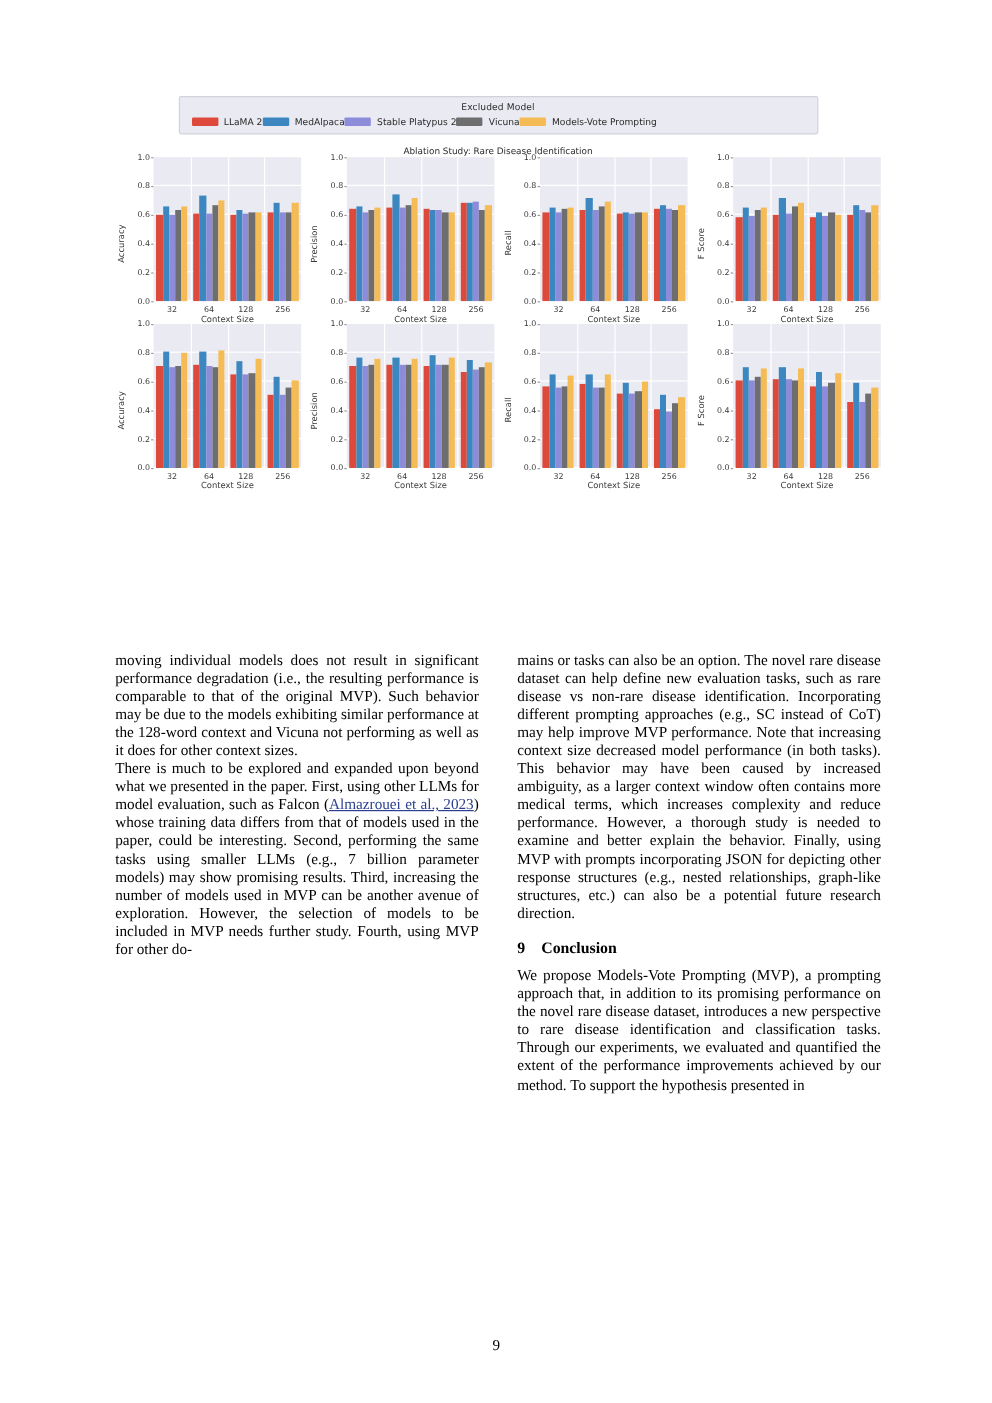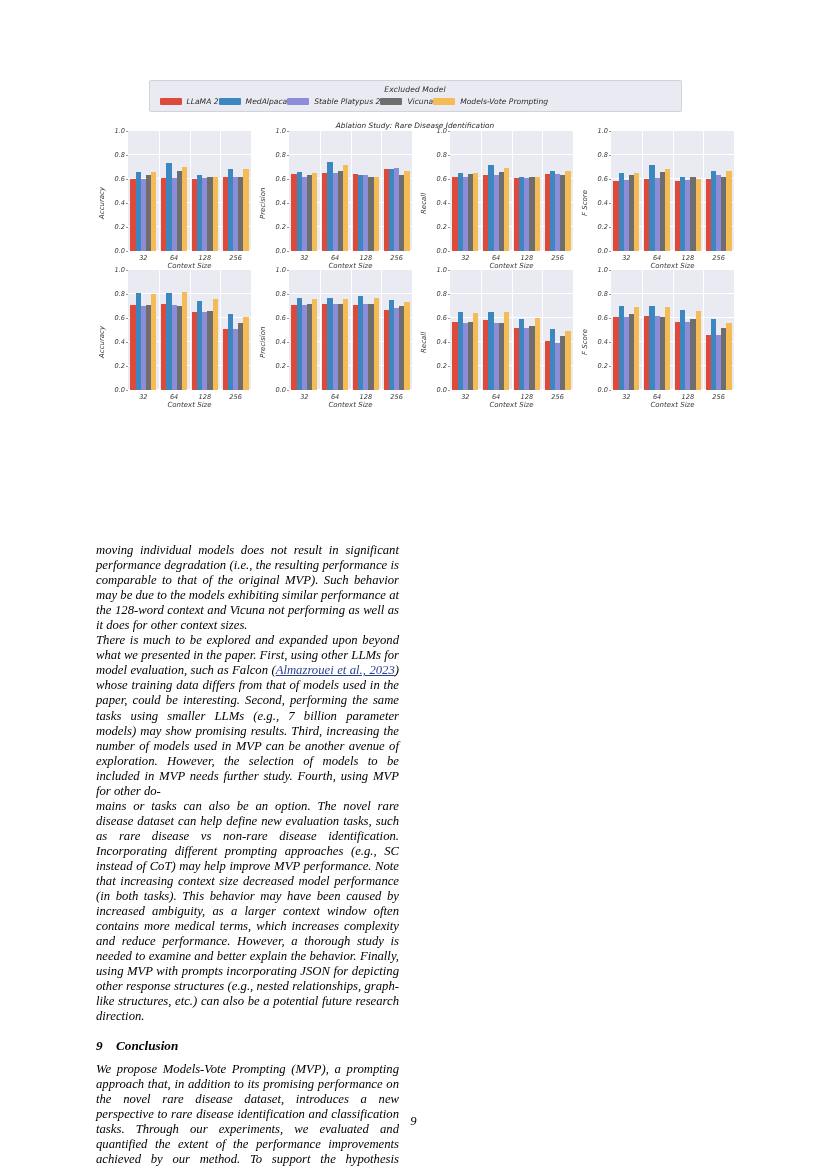--- a/index.html
+++ b/index.html
@@ -13,21 +13,20 @@
     position: relative;
     font-family: "Liberation Serif", serif;
     color: #000;
     overflow: hidden;
   }
 
   .page {
     position: absolute;
     inset: 0;
     background: #fff;
-    font-style: italic;
   }
 
   
   .figure-block {
     position: absolute;
     left: 96px;
     top: 80px;
     width: 638px;
   }
 
@@ -209,21 +208,20 @@
   }
 
   
   .columns {
     position: absolute;
     left: 96px;
     top: 543px;
     width: 638px;
     display: flex;
     justify-content: space-between;
-    flex-direction: column;
   }
   .col {
     width: 303px;
   }
   .col p {
     margin: 0;
     font-size: 12.7px;
     line-height: 15.05px;
     text-align: justify;
     text-justify: inter-word;

